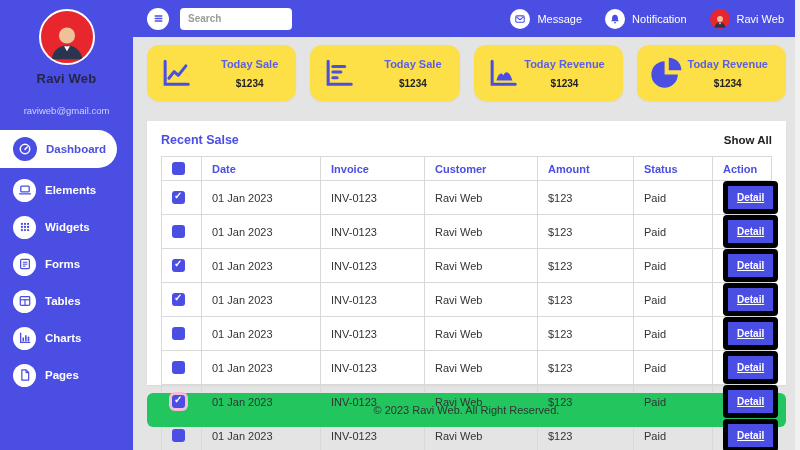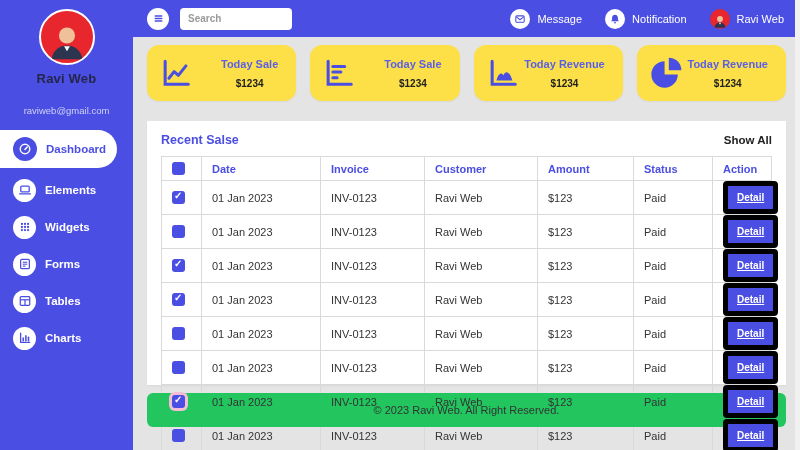--- a/index.html
+++ b/index.html
@@ -138,20 +138,29 @@
       <div class="menu-item">
         <span class="icircle">
           <svg width="14" height="14" viewBox="0 0 16 16">
               <path d="M3 2.6 V13 H13.4" fill="none" stroke="currentColor" stroke-width="1.5" stroke-linecap="round"></path>
               <line x1="6" y1="11" x2="6" y2="8" stroke="currentColor" stroke-width="1.8" stroke-linecap="round"></line>
               <line x1="9" y1="11" x2="9" y2="5.6" stroke="currentColor" stroke-width="1.8" stroke-linecap="round"></line>
               <line x1="12" y1="11" x2="12" y2="7.2" stroke="currentColor" stroke-width="1.8" stroke-linecap="round"></line>
             </svg>
         </span>
         <span class="mlabel">Charts</span>
+      </div>
+      <div class="menu-item">
+        <span class="icircle">
+          <svg width="14" height="14" viewBox="0 0 16 16">
+              <path d="M4.4 2.2 h4.8 l3 3 V13.8 h-7.8 Z" fill="none" stroke="currentColor" stroke-width="1.4" stroke-linejoin="round"></path>
+              <path d="M9.2 2.2 V5.2 H12.2" fill="none" stroke="currentColor" stroke-width="1.4" stroke-linejoin="round"></path>
+            </svg>
+        </span>
+        <span class="mlabel">Pages</span>
       </div>
     </div>
   </div>
 
   <div class="main">
 
     <div class="topbar">
       <div class="round-btn">
         <span>
           <svg width="13" height="13" viewBox="0 0 16 16">

